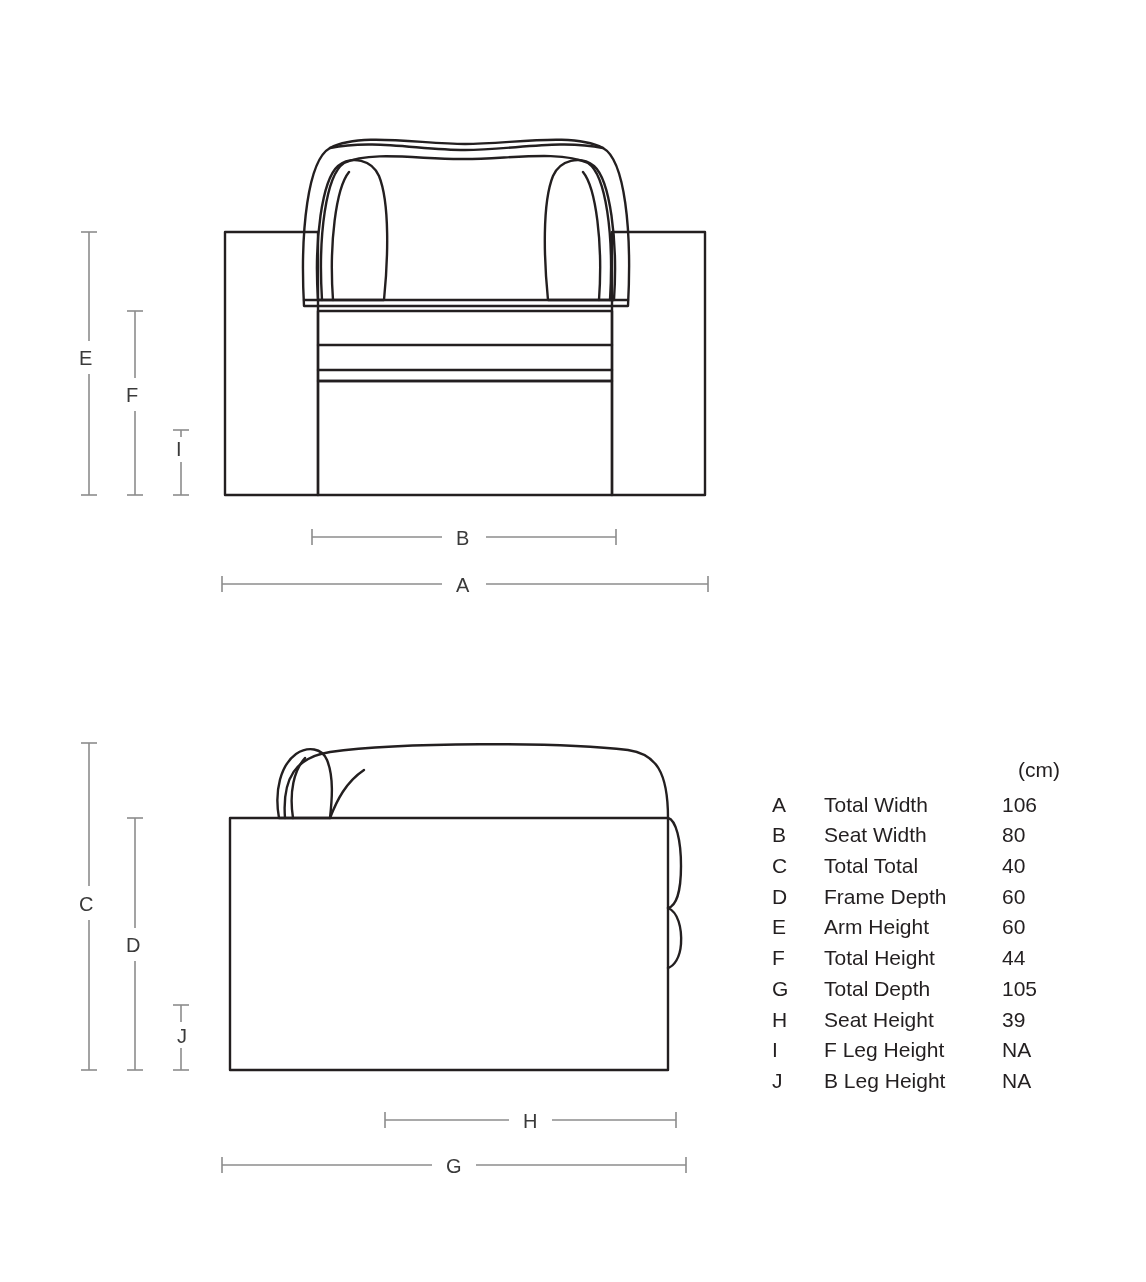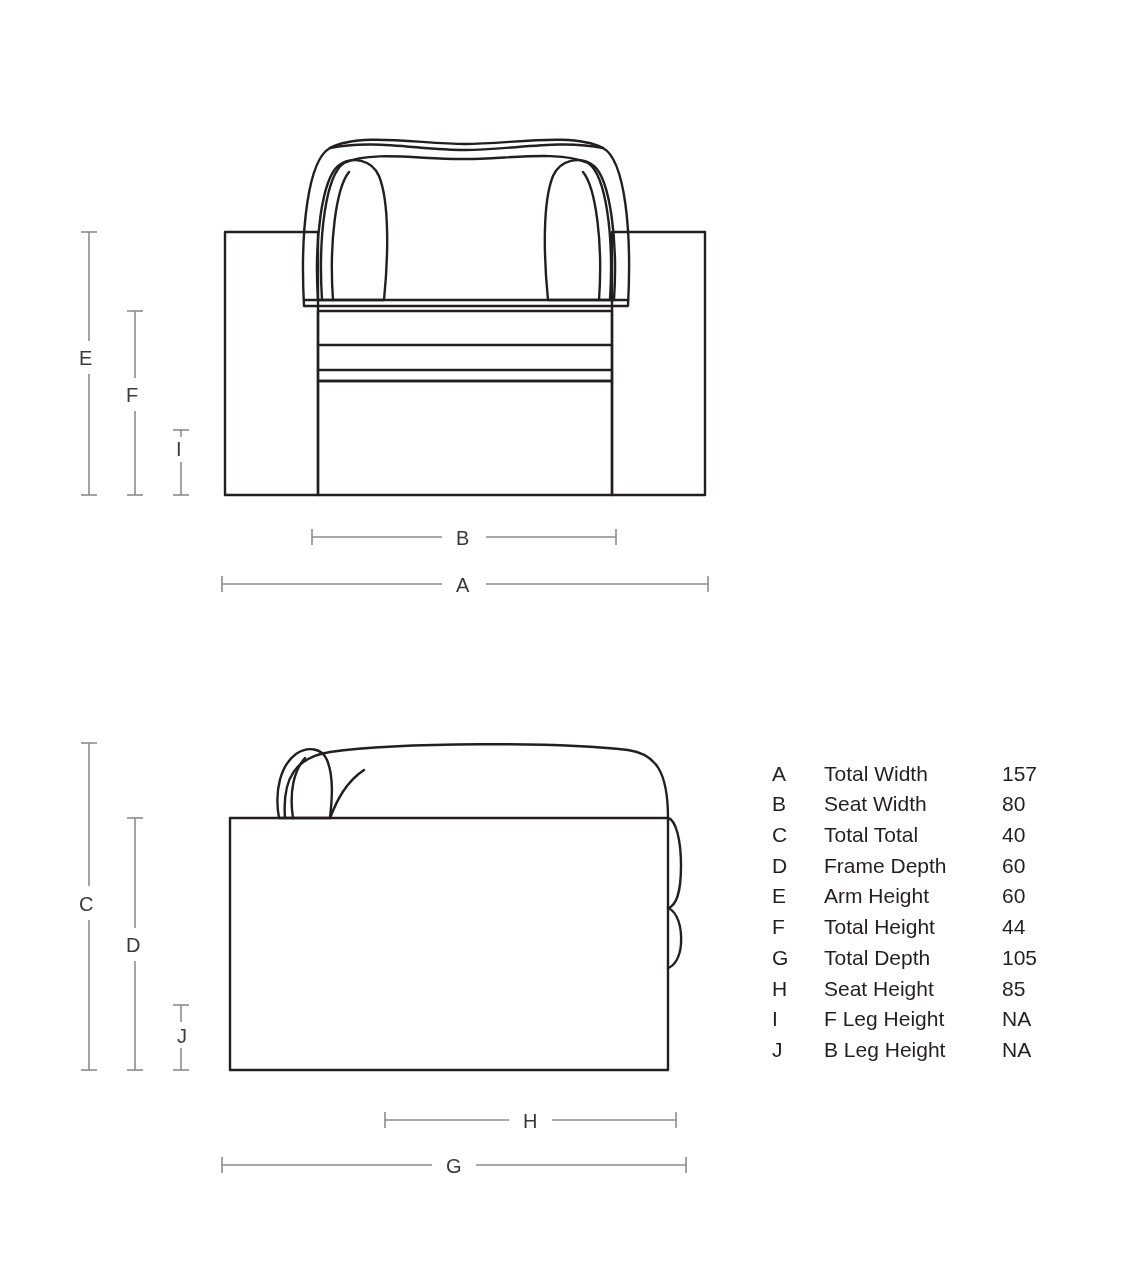--- a/index.html
+++ b/index.html
@@ -187,26 +187,27 @@
   <div class="dim-label" style="left:456px; top:528px;">B</div>
   <div class="dim-label" style="left:456px; top:575px;">A</div>
 
   <div class="dim-label" style="left:79px; top:894px;">C</div>
   <div class="dim-label" style="left:126px; top:935px;">D</div>
   <div class="dim-label" style="left:177px; top:1026px;">J</div>
   <div class="dim-label" style="left:523px; top:1111px;">H</div>
   <div class="dim-label" style="left:446px; top:1156px;">G</div>
 
   <div class="specs">
+    <div class="specs-unit">(cm)</div>
     <table class="spec-table">
       <tbody>
         <tr>
           <td class="spec-key">A</td>
           <td class="spec-name">Total Width</td>
-          <td class="spec-val">157</td>
+          <td class="spec-val">106</td>
         </tr>
         <tr>
           <td class="spec-key">B</td>
           <td class="spec-name">Seat Width</td>
           <td class="spec-val">80</td>
         </tr>
         <tr>
           <td class="spec-key">C</td>
           <td class="spec-name">Total Total</td>
           <td class="spec-val">40</td>
@@ -227,21 +228,21 @@
           <td class="spec-val">44</td>
         </tr>
         <tr>
           <td class="spec-key">G</td>
           <td class="spec-name">Total Depth</td>
           <td class="spec-val">105</td>
         </tr>
         <tr>
           <td class="spec-key">H</td>
           <td class="spec-name">Seat Height</td>
-          <td class="spec-val">85</td>
+          <td class="spec-val">39</td>
         </tr>
         <tr>
           <td class="spec-key">I</td>
           <td class="spec-name">F Leg Height</td>
           <td class="spec-val">NA</td>
         </tr>
         <tr>
           <td class="spec-key">J</td>
           <td class="spec-name">B Leg Height</td>
           <td class="spec-val">NA</td>

